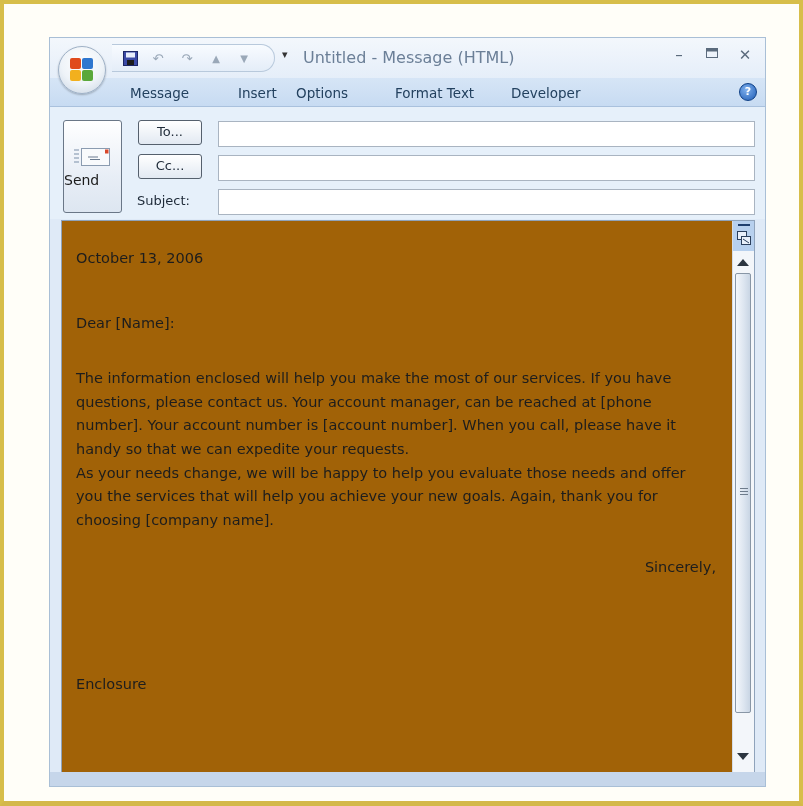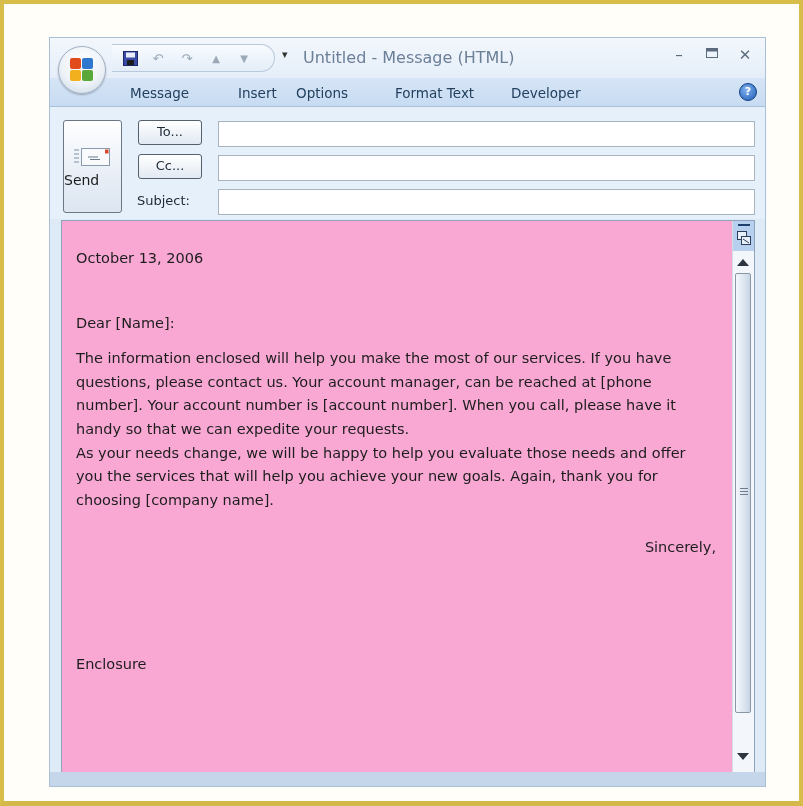--- a/index.html
+++ b/index.html
@@ -103,21 +103,21 @@
   }
   .field {
     position: absolute; left: 168px; width: 537px; height: 26px;
     border: 1px solid #a9b4c1; background: #fff; box-sizing: border-box;
     font-size: 13px; padding: 3px 6px; font-family: "DejaVu Sans", sans-serif;
     outline: none;
   }
   
   .body-area {
     position: absolute; left: 11px; top: 182px; width: 694px; height: 553px;
-    background: #f9a8d4; border: 1px solid #8fa3bb; box-sizing: border-box;
+    background: #a16207; border: 1px solid #8fa3bb; box-sizing: border-box;
     overflow: hidden;
   }
   .letter {
     position: absolute; left: 14px; top: 26px; width: 640px;
     font-family: "DejaVu Sans", sans-serif; font-size: 14.5px; color: #1d1d1d; line-height: 23.6px;
   }
   .letter p { margin: 0; }
   .scrollbar {
     position: absolute; right: 0; top: 0; width: 22px; height: 100%;
     background: #f3f6fa; border-left: 1px solid #d6dde6; box-sizing: border-box;
@@ -215,21 +215,21 @@
 
       <input class="field" style="top: 14px;" value="">
       <input class="field" style="top: 48px;" value="">
       <input class="field" style="top: 82px;" value="">
     </div>
 
     <div class="body-area">
       <div class="letter">
         <p>October 13, 2006</p>
         <p style="margin-top:41px;">Dear [Name]:</p>
-        <p style="margin-top:12px;">The information enclosed will help you make the most of our services. If you have questions, please contact us. Your account manager, can be reached at [phone number]. Your account number is [account number]. When you call, please have it handy so that we can expedite your requests.</p>
+        <p style="margin-top:32px;">The information enclosed will help you make the most of our services. If you have questions, please contact us. Your account manager, can be reached at [phone number]. Your account number is [account number]. When you call, please have it handy so that we can expedite your requests.</p>
         <p style="">As your needs change, we will be happy to help you evaluate those needs and offer you the services that will help you achieve your new goals. Again, thank you for choosing [company name].</p>
         <p style="margin-top:24px;text-align:right;">Sincerely,</p>
         <p style="margin-top:93px;">Enclosure</p>
       </div>
 
       <div class="scrollbar">
         <div class="ruler-btn">
           <div class="dash"></div>
           <svg class="glyph" viewBox="0 0 14 14">
             <rect x="0.5" y="0.5" width="9" height="8" fill="#e9f0fa" stroke="#2b3f5c"></rect>

